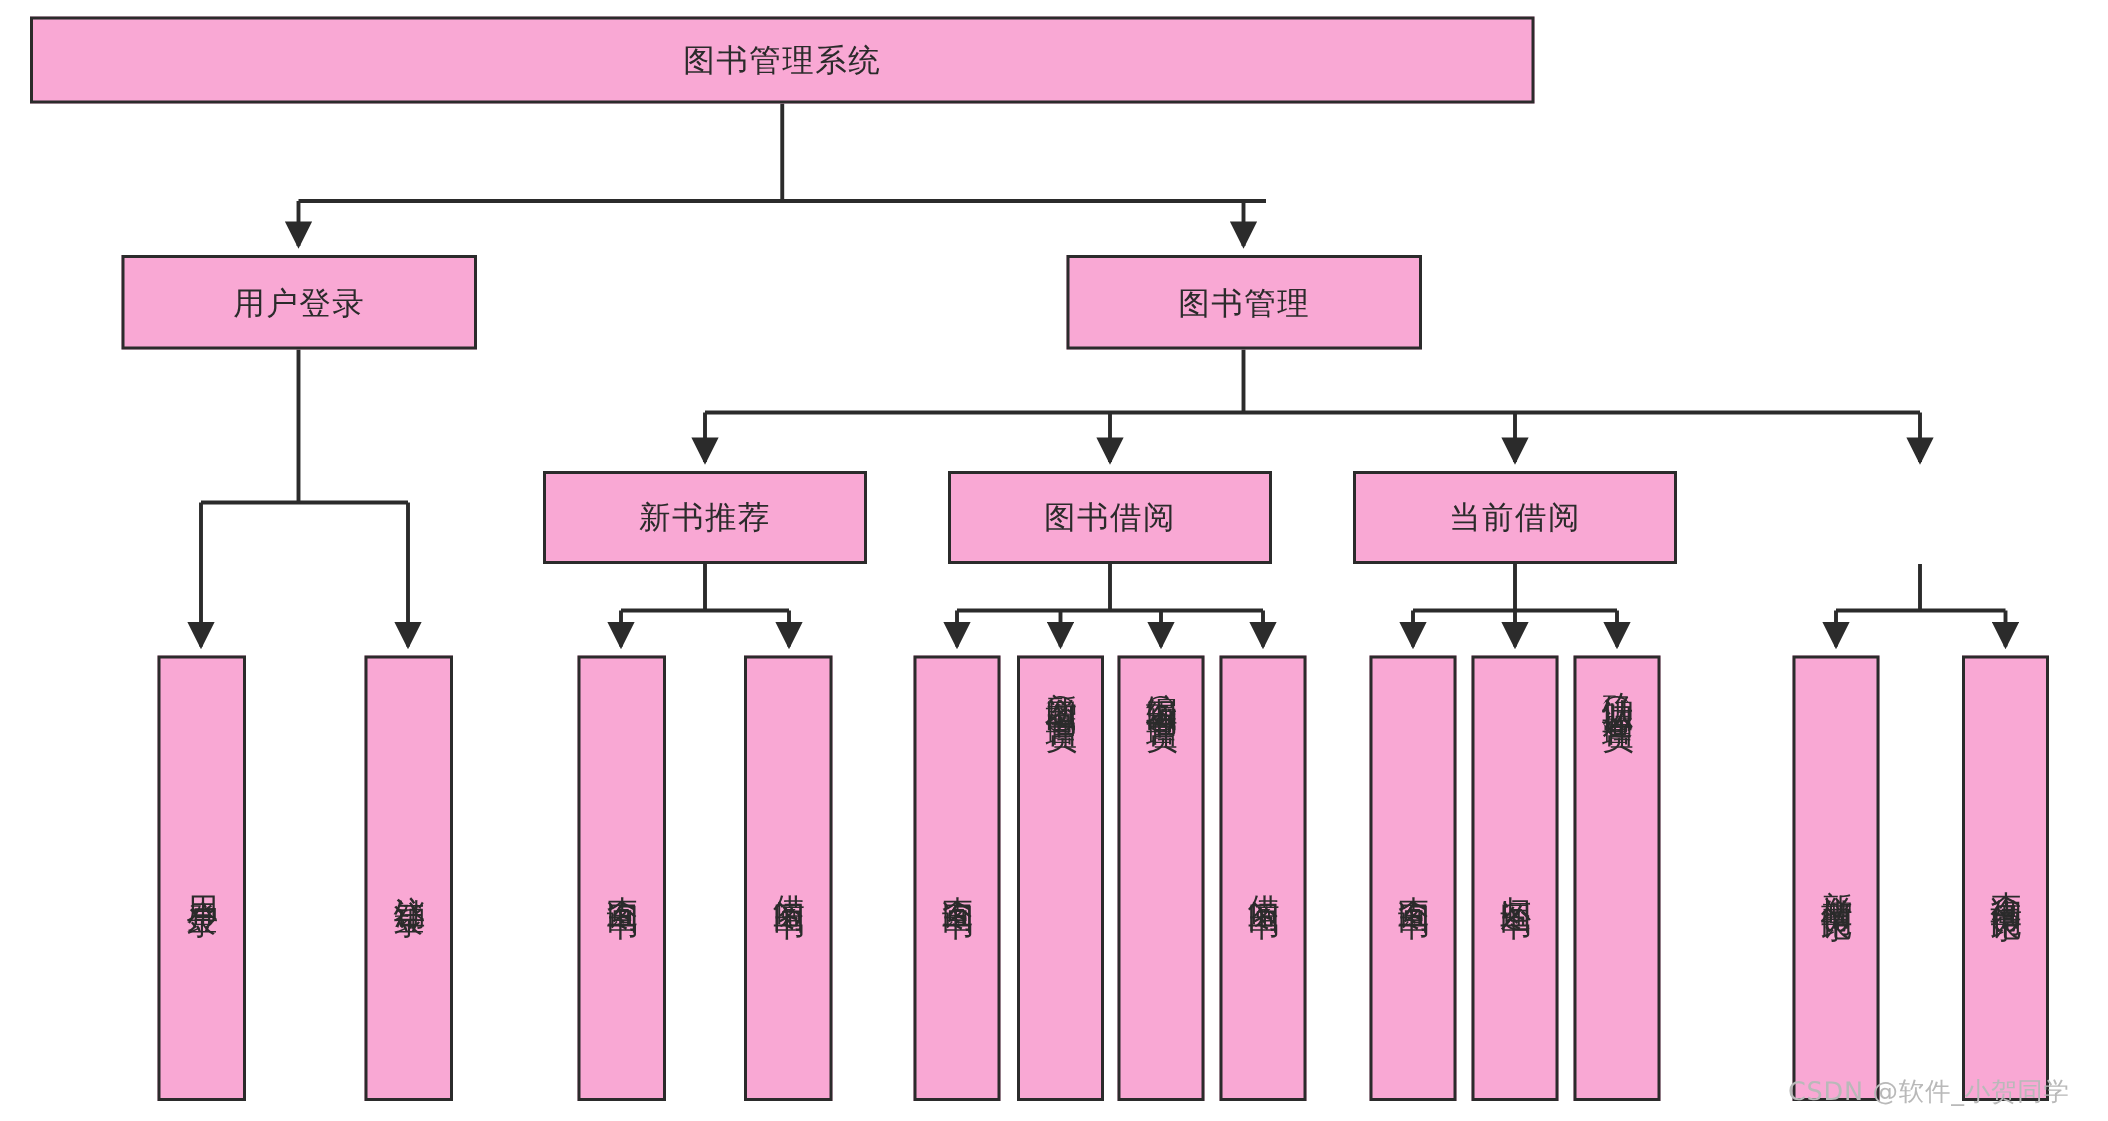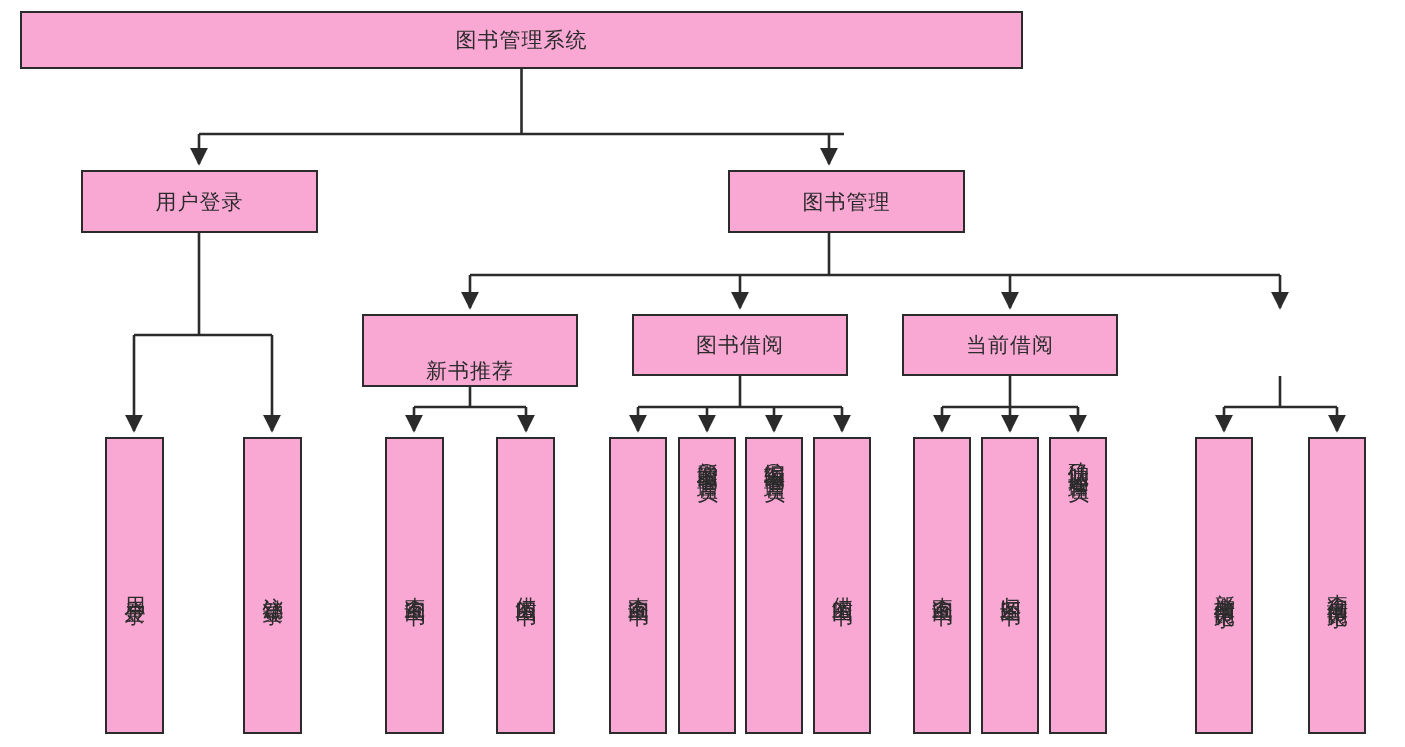--- a/index.html
+++ b/index.html
@@ -123,25 +123,25 @@
     </g>
   </svg>
 
   <div class="node h" style="left:20px; top:11px; width:1003px; height:58px;">
     <span>图书管理系统</span>
   </div>
 
   <div class="node h" style="left:81px; top:170px; width:237px; height:63px;">
     <span>用户登录</span>
   </div>
-  <div class="node h" style="left:711px; top:170px; width:237px; height:63px;margin-left:17px;">
+  <div class="node h" style="left:711px; top:170px; width:237px; height:63px;">
     <span>图书管理</span>
   </div>
 
-  <div class="node h" style="left:362px; top:314px; width:216px; height:73px;align-items:flex-end;">
+  <div class="node h" style="left:362px; top:314px; width:216px; height:62px;">
     <span>新书推荐</span>
   </div>
   <div class="node h" style="left:632px; top:314px; width:216px; height:62px;">
     <span>图书借阅</span>
   </div>
   <div class="node h" style="left:902px; top:314px; width:216px; height:62px;">
     <span>当前借阅</span>
   </div>
 
   <div class="node v center" style="left:105px; top:437px; width:59px; height:297px;">
@@ -181,14 +181,15 @@
     <span class="vtext">确认归还（管理员）</span>
   </div>
 
   <div class="node v center" style="left:1195px; top:437px; width:58px; height:297px;">
     <span class="vtext">新增借阅记录</span>
   </div>
   <div class="node v center" style="left:1308px; top:437px; width:58px; height:297px;">
     <span class="vtext">查询借阅记录</span>
   </div>
 
+  <div id="watermark">CSDN @软件_小贺同学</div>
 
 </div>
 
 </body></html>

